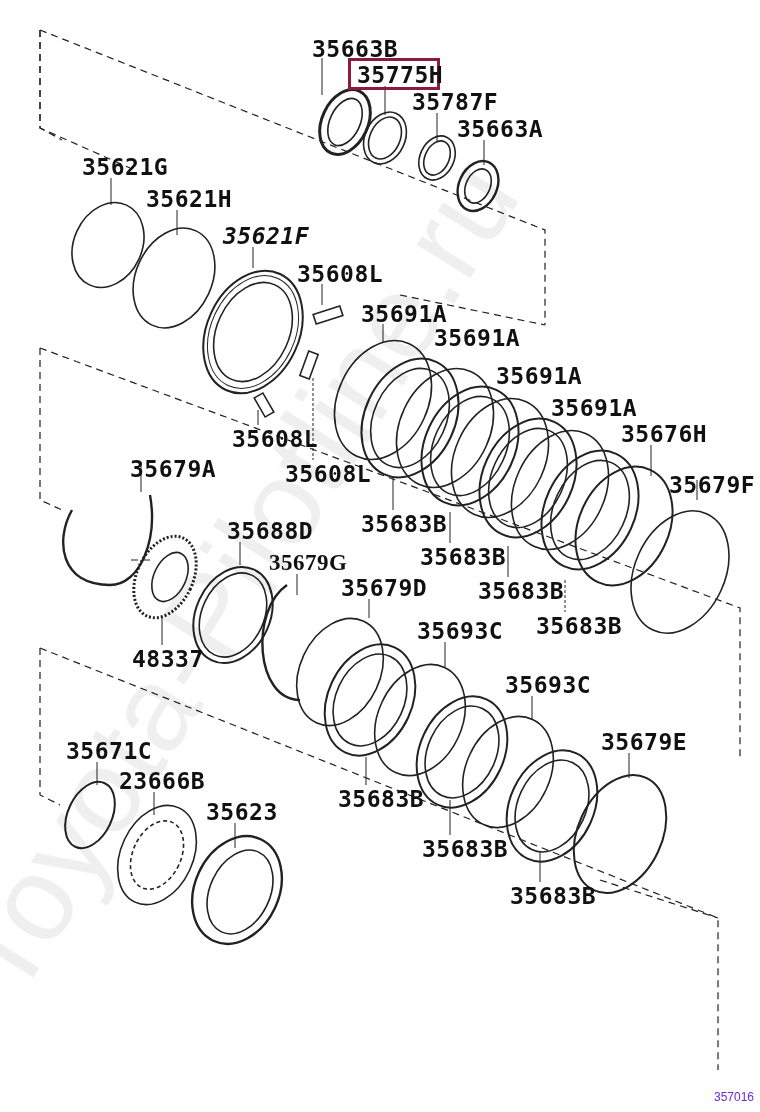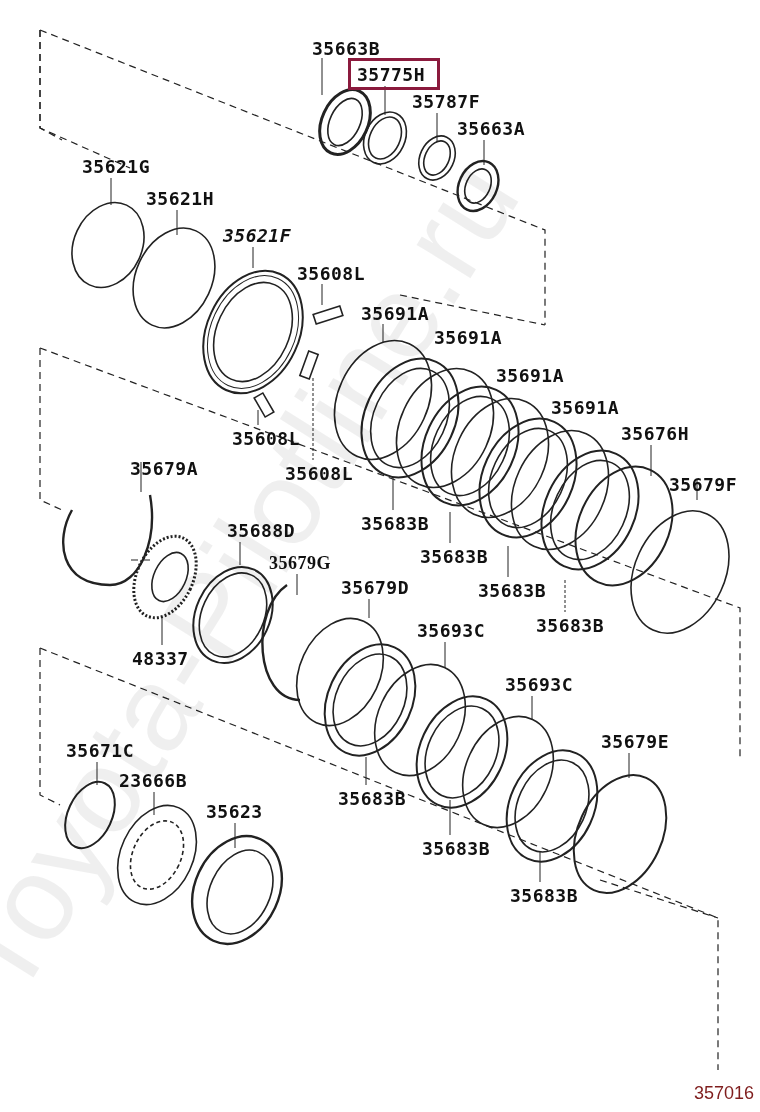--- a/index.html
+++ b/index.html
@@ -1,21 +1,21 @@
 <!DOCTYPE html>
 <html><head>
   <meta charset="utf-8">
   <style>
     html,body{margin:0;padding:0;background:#ffffff;}
     body{width:760px;height:1112px;position:relative;overflow:hidden;font-family:"DejaVu Sans Mono","Liberation Mono",monospace;}
     #canvas{position:absolute;left:0;top:0;width:760px;height:1112px;}
-    .lbl{position:absolute;font-family:"DejaVu Sans Mono","Liberation Mono",monospace;font-weight:bold;font-size:18px;color:#111;letter-spacing:0.5px;white-space:nowrap;line-height:18px;}
+    .lbl{position:absolute;font-family:"DejaVu Sans Mono","Liberation Mono",monospace;font-weight:bold;font-size:23px;color:#111;letter-spacing:0.5px;white-space:nowrap;line-height:18px;}
     .hl{position:absolute;border:3px solid #8b1a3d;box-sizing:border-box;}
     .wm{position:absolute;font-family:"Liberation Sans",sans-serif;font-size:120px;color:#000;opacity:0.06;transform-origin:left bottom;white-space:nowrap;}
-    .fig{position:absolute;right:6px;bottom:8px;font-family:"Liberation Sans",sans-serif;font-size:18px;color:#7f1d1d;}
+    .fig{position:absolute;right:6px;bottom:8px;font-family:"Liberation Sans",sans-serif;font-size:12px;color:#6d28d9;}
   </style>
 </head>
 <body>
 
 <svg id="canvas" viewBox="0 0 760 1112" xmlns="http://www.w3.org/2000/svg">
   <g fill="none" stroke="#222" stroke-width="1.2" stroke-dasharray="7,5">
     <polyline points="40,30 40,128 62,140 ... "></polyline>
   </g>
   <g fill="none" stroke="#222" stroke-width="1.2" stroke-dasharray="7,5">
     <polyline points="40,30 545,230 545,325"></polyline>

